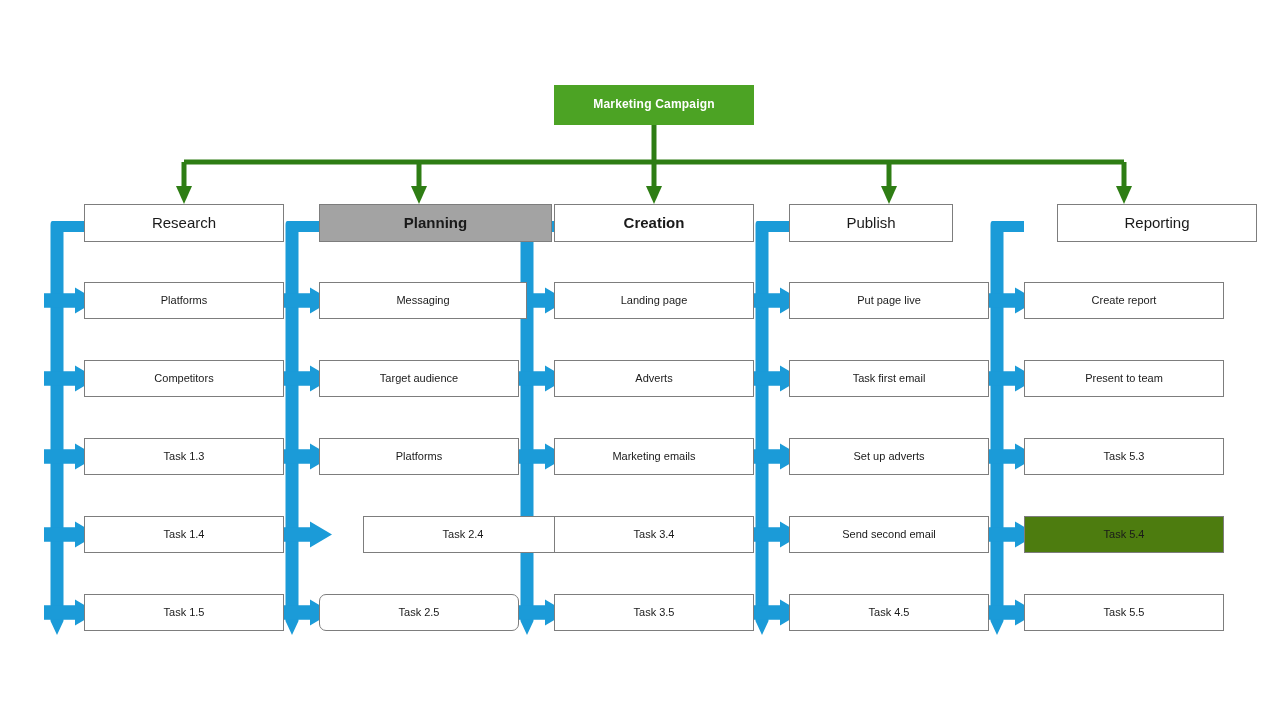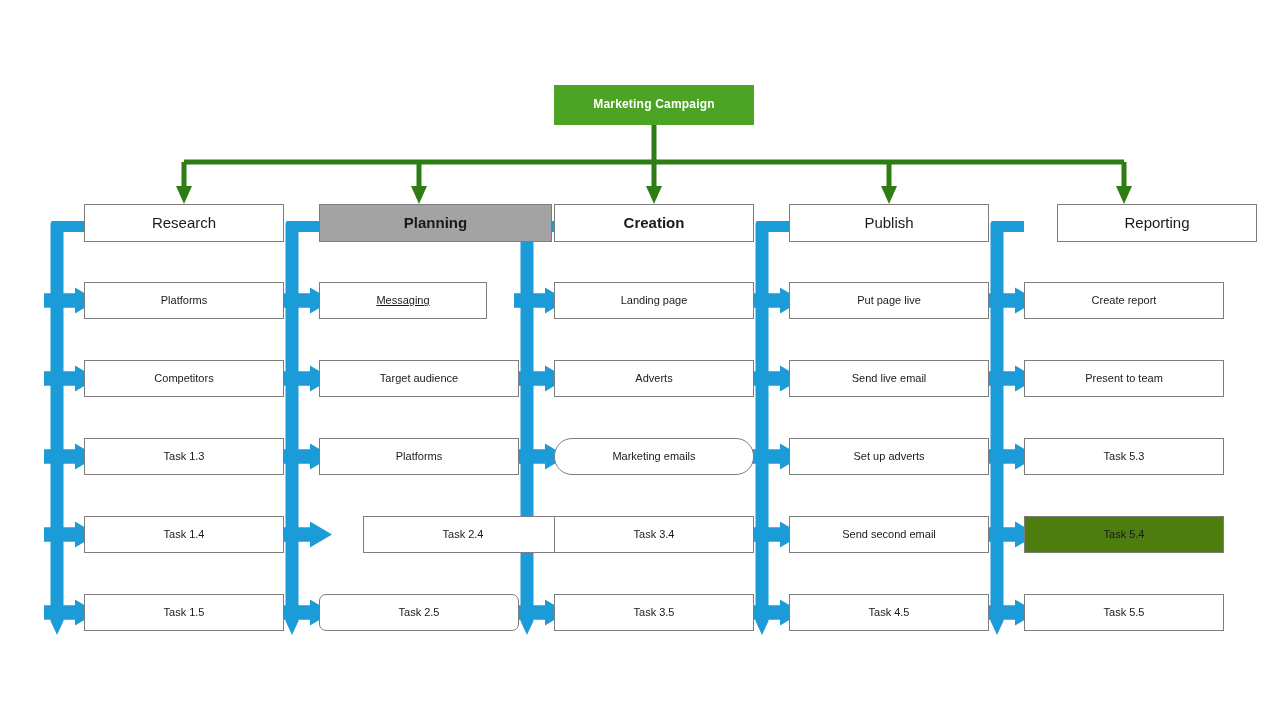--- a/index.html
+++ b/index.html
@@ -181,21 +181,21 @@
     <div class="task-node" style="left: 84px; top: 516px; width: 200px; height: 37px; border-color: rgb(125, 125, 125); background: rgb(255, 255, 255); color: rgb(26, 26, 26);">
       <span class="node-label">Task 1.4</span>
     </div>
     <div class="task-node" style="left: 84px; top: 594px; width: 200px; height: 37px; border-color: rgb(125, 125, 125); background: rgb(255, 255, 255); color: rgb(26, 26, 26);">
       <span class="node-label">Task 1.5</span>
     </div>
 
     <div class="phase-node" style="left: 319px; top: 204px; width: 233px; height: 38px; border-color: rgb(125, 125, 125); background: #a3a3a3; color: rgb(26, 26, 26); font-weight: bold;">
       <span class="node-label">Planning</span>
     </div>
-    <div class="task-node" style="left: 319px; top: 282px; width: 168px; height: 37px; border-color: rgb(125, 125, 125); background: rgb(255, 255, 255); color: rgb(26, 26, 26); text-decoration: underline;">
+    <div class="task-node" style="left: 319px; top: 282px; width: 208px; height: 37px; border-color: rgb(125, 125, 125); background: rgb(255, 255, 255); color: rgb(26, 26, 26);">
       <span class="node-label">Messaging</span>
     </div>
     <div class="task-node" style="left: 319px; top: 360px; width: 200px; height: 37px; border-color: rgb(125, 125, 125); background: rgb(255, 255, 255); color: rgb(26, 26, 26);">
       <span class="node-label">Target audience</span>
     </div>
     <div class="task-node" style="left: 319px; top: 438px; width: 200px; height: 37px; border-color: rgb(125, 125, 125); background: rgb(255, 255, 255); color: rgb(26, 26, 26);">
       <span class="node-label">Platforms</span>
     </div>
     <div class="task-node" style="left: 319px; top: 516px; width: 200px; height: 37px; border-color: rgb(125, 125, 125); background: rgb(255, 255, 255); color: rgb(26, 26, 26); margin-left: 44px;">
       <span class="node-label">Task 2.4</span>
@@ -206,38 +206,38 @@
 
     <div class="phase-node" style="left: 554px; top: 204px; width: 200px; height: 38px; border-color: rgb(125, 125, 125); background: rgb(255, 255, 255); color: rgb(26, 26, 26); font-weight: bold;">
       <span class="node-label">Creation</span>
     </div>
     <div class="task-node" style="left: 554px; top: 282px; width: 200px; height: 37px; border-color: rgb(125, 125, 125); background: rgb(255, 255, 255); color: rgb(26, 26, 26);">
       <span class="node-label">Landing page</span>
     </div>
     <div class="task-node" style="left: 554px; top: 360px; width: 200px; height: 37px; border-color: rgb(125, 125, 125); background: rgb(255, 255, 255); color: rgb(26, 26, 26);">
       <span class="node-label">Adverts</span>
     </div>
-    <div class="task-node" style="left: 554px; top: 438px; width: 200px; height: 37px; border-color: rgb(125, 125, 125); background: rgb(255, 255, 255); color: rgb(26, 26, 26); border-radius: 18px;">
+    <div class="task-node" style="left: 554px; top: 438px; width: 200px; height: 37px; border-color: rgb(125, 125, 125); background: rgb(255, 255, 255); color: rgb(26, 26, 26);">
       <span class="node-label">Marketing emails</span>
     </div>
     <div class="task-node" style="left: 554px; top: 516px; width: 200px; height: 37px; border-color: rgb(125, 125, 125); background: rgb(255, 255, 255); color: rgb(26, 26, 26);">
       <span class="node-label">Task 3.4</span>
     </div>
     <div class="task-node" style="left: 554px; top: 594px; width: 200px; height: 37px; border-color: rgb(125, 125, 125); background: rgb(255, 255, 255); color: rgb(26, 26, 26);">
       <span class="node-label">Task 3.5</span>
     </div>
 
-    <div class="phase-node" style="left: 789px; top: 204px; width: 200px; height: 38px; border-color: rgb(125, 125, 125); background: rgb(255, 255, 255); color: rgb(26, 26, 26);">
+    <div class="phase-node" style="left: 789px; top: 204px; width: 164px; height: 38px; border-color: rgb(125, 125, 125); background: rgb(255, 255, 255); color: rgb(26, 26, 26);">
       <span class="node-label">Publish</span>
     </div>
     <div class="task-node" style="left: 789px; top: 282px; width: 200px; height: 37px; border-color: rgb(125, 125, 125); background: rgb(255, 255, 255); color: rgb(26, 26, 26);">
       <span class="node-label">Put page live</span>
     </div>
     <div class="task-node" style="left: 789px; top: 360px; width: 200px; height: 37px; border-color: rgb(125, 125, 125); background: rgb(255, 255, 255); color: rgb(26, 26, 26);">
-      <span class="node-label">Send live email</span>
+      <span class="node-label">Task first email</span>
     </div>
     <div class="task-node" style="left: 789px; top: 438px; width: 200px; height: 37px; border-color: rgb(125, 125, 125); background: rgb(255, 255, 255); color: rgb(26, 26, 26);">
       <span class="node-label">Set up adverts</span>
     </div>
     <div class="task-node" style="left: 789px; top: 516px; width: 200px; height: 37px; border-color: rgb(125, 125, 125); background: rgb(255, 255, 255); color: rgb(26, 26, 26);">
       <span class="node-label">Send second email</span>
     </div>
     <div class="task-node" style="left: 789px; top: 594px; width: 200px; height: 37px; border-color: rgb(125, 125, 125); background: rgb(255, 255, 255); color: rgb(26, 26, 26);">
       <span class="node-label">Task 4.5</span>
     </div>

